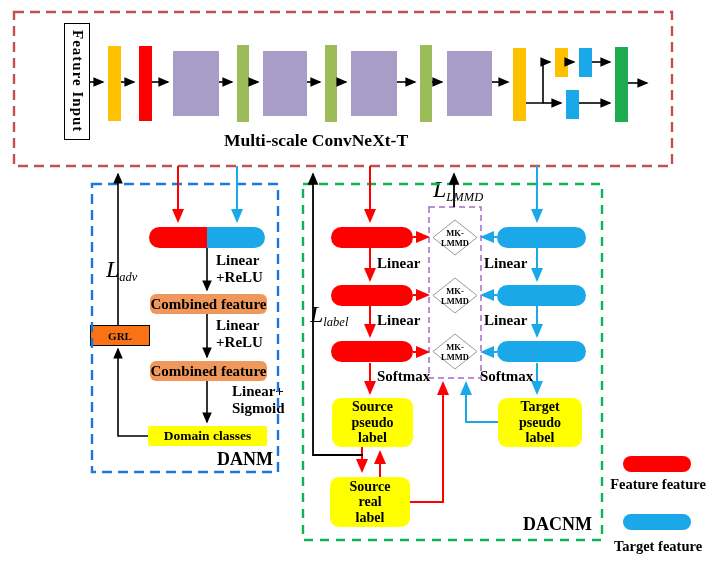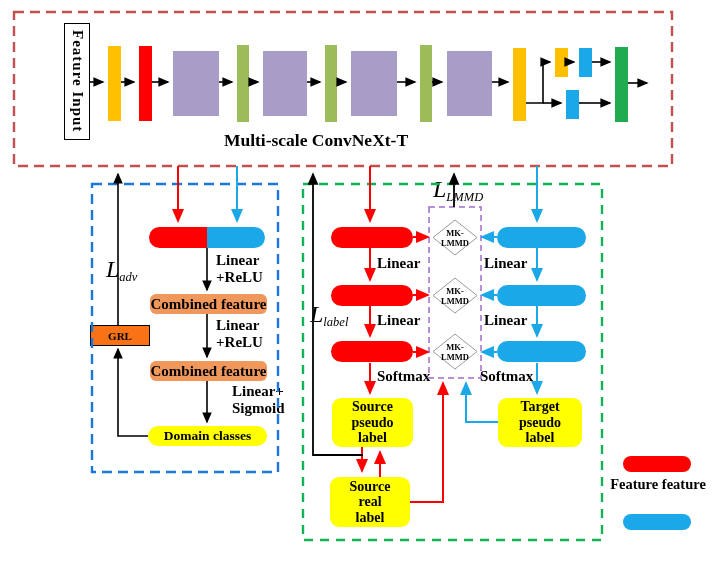--- a/index.html
+++ b/index.html
@@ -21,21 +21,21 @@
     border:1.6px solid #000;display:flex;align-items:center;justify-content:center;
     background:#fff;
   }
   .title{font-weight:bold;font-size:17.5px;text-align:center;}
   .pill{position:absolute;border-radius:11px;}
   .combo{overflow:hidden;display:flex;}
   .combo .half{width:50%;height:100%;}
   .orangepill{background:var(--orange-pill,#F0985C);display:flex;align-items:center;justify-content:center;
     font-weight:bold;font-size:15px;border-radius:6px;}
   .yellowpill{background:var(--yellow,#FFFF00);display:flex;align-items:center;justify-content:center;
-    font-weight:bold;font-size:13.5px;border-radius:10px;}
+    font-weight:bold;font-size:13.5px;border-radius:2px;}
   .ybox{background:var(--yellow,#FFFF00);border-radius:9px;display:flex;align-items:center;justify-content:center;
     font-weight:bold;font-size:14px;line-height:15.5px;text-align:center;white-space:pre-line;}
   .oplabel{font-weight:bold;font-size:15px;line-height:17px;}
   .ml{white-space:pre-line;}
   .modlabel{font-weight:bold;font-size:18px;text-align:right;}
   .grl{border:1.8px solid #000;display:flex;align-items:center;justify-content:center;
     font-weight:bold;font-size:11px;background:#f97316;}
   .loss{position:absolute;font-style:italic;}
   .loss .lmain{font-size:24px;font-style:italic;}
   .loss sub{font-size:12.5px;font-style:italic;}
@@ -86,20 +86,21 @@
     <div class="abs oplabel ml" style="left:216px;top:383px;margin-left:16px;">Linear+
 Sigmoid</div>
     <div class="pill yellowpill" style="left:148px;top:426px;width:119px;height:20px;">Domain classes</div>
 
     <div class="abs grl" style="left:90px;top:325px;width:58px;height:19px;">GRL</div>
 
     <div class="loss" style="left:106px;top:256px;">
       <span class="lmain">L</span><sub>adv</sub>
     </div>
 
+    <div class="abs modlabel" style="left:193px;top:449px;width:80px;">DANM</div>
 
     <div class="pill" style="left:331px;top:227px;width:82px;height:21px;background:var(--red,#FF0000);"></div>
     <div class="pill" style="left:331px;top:285px;width:82px;height:21px;background:var(--red,#FF0000);"></div>
     <div class="pill" style="left:331px;top:341px;width:82px;height:21px;background:var(--red,#FF0000);"></div>
     <div class="pill" style="left:497px;top:227px;width:89px;height:21px;background:var(--blue,#1BA8E8);"></div>
     <div class="pill" style="left:497px;top:285px;width:89px;height:21px;background:var(--blue,#1BA8E8);"></div>
     <div class="pill" style="left:497px;top:341px;width:89px;height:21px;background:var(--blue,#1BA8E8);"></div>
 
     <div class="diamond" style="left:432px;top:219px;">
       <svg width="46" height="37" viewBox="0 0 46 37">
@@ -140,24 +141,26 @@
     <div class="abs ybox" style="left:332px;top:398px;width:81px;height:49px;">Source
 pseudo
 label</div>
     <div class="abs ybox" style="left:498px;top:398px;width:84px;height:49px;">Target
 pseudo
 label</div>
     <div class="abs ybox" style="left:330px;top:477px;width:80px;height:50px;">Source
 real
 label</div>
 
+    <div class="abs modlabel" style="left:512px;top:514px;width:80px;">DACNM</div>
 
     <div class="pill" style="left:623px;top:456px;width:68px;height:16px;background:var(--red,#FF0000);border-radius:8px;"></div>
     <div class="abs legendlabel" style="left:608px;top:476px;width:100px;">Feature feature</div>
     <div class="pill" style="left:623px;top:514px;width:68px;height:16px;background:var(--blue,#1BA8E8);border-radius:8px;"></div>
+    <div class="abs legendlabel" style="left:608px;top:538px;width:100px;">Target feature</div>
   </div>
 
   <svg class="layer" width="720" height="571" viewBox="0 0 720 571">
     <defs>
       <marker id="ab" markerWidth="8" markerHeight="8" refX="6" refY="3" orient="auto">
         <path d="M0,0 L7,3 L0,6 Z" fill="#000"></path>
       </marker>
       <marker id="ar" markerWidth="8" markerHeight="8" refX="6" refY="3" orient="auto">
         <path d="M0,0 L7,3 L0,6 Z" fill="#FF0000"></path>
       </marker>

